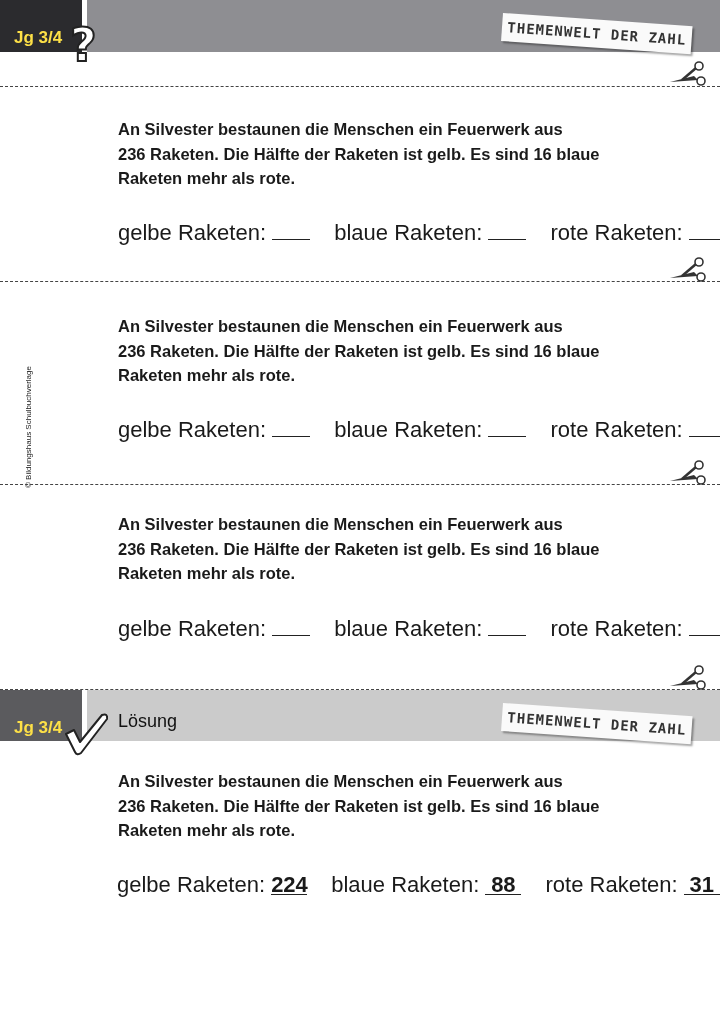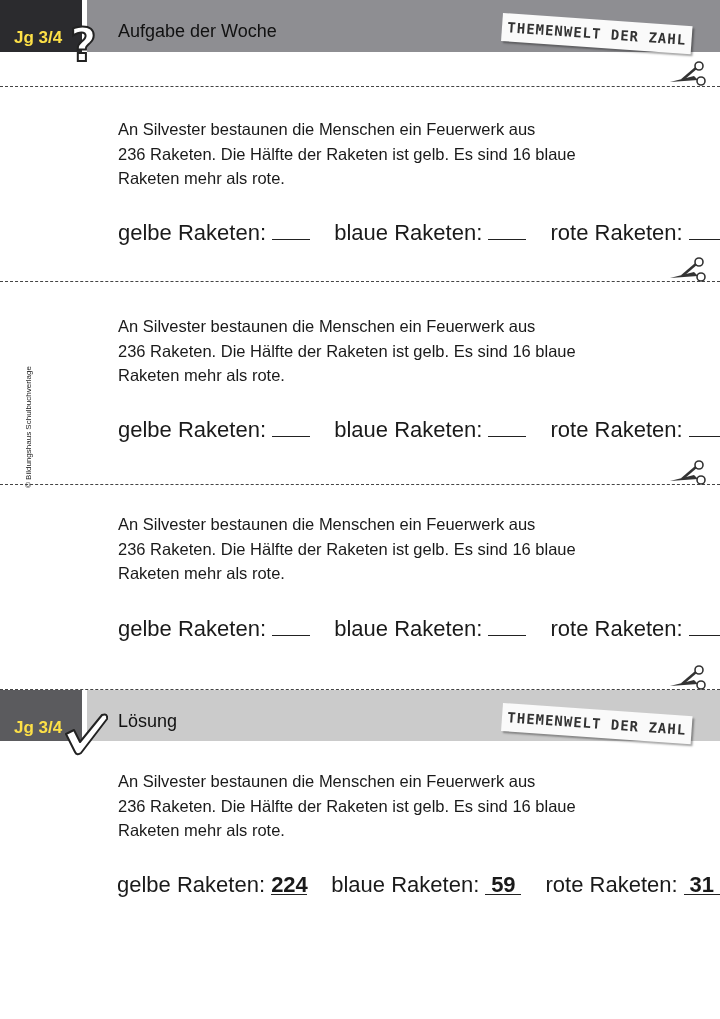--- a/index.html
+++ b/index.html
@@ -16,38 +16,37 @@
   .header-title { position:absolute; left:118px; top:21px; font-size:18px; color:#111; }
   .theme-badge { position:absolute; left:503px; top:13px; width:190px; height:28px; background:#fafafa;
                  box-shadow:2px 2px 2px rgba(0,0,0,0.35); transform:rotate(4deg); transform-origin:left top;
                  display:flex; align-items:center; justify-content:center; }
   .theme-badge span { font-family:"DejaVu Sans Mono", monospace; font-weight:bold; font-size:14px; letter-spacing:1px; color:#333; }
   .qmark { position:absolute; left:70px; top:22px; font-size:46px; font-weight:bold; color:#fff;
            -webkit-text-stroke:2px #222; line-height:1; font-family:"DejaVu Sans", sans-serif; }
   .check { position:absolute; left:64px; top:712px; }
   .cutline { position:absolute; left:0; width:720px; height:0; border-top:1.5px dashed #444; }
   .scissors { position:absolute; left:668px; width:40px; height:28px; }
-  .task { position:absolute; left:118px; width:520px; font-size:16.5px; line-height:24.5px; }
+  .task { position:absolute; left:118px; width:520px; font-size:16.5px; line-height:24.5px;font-weight:bold; }
   .task p { margin:0; }
   .answers { position:absolute; left:118px; font-size:22px; white-space:nowrap; }
   .answers .item { display:inline-block; margin-right:18px; }
   .blank { display:inline-block; width:38px; border-bottom:1.3px solid #222; height:16px; vertical-align:baseline; }
   .blank.filled { width:36px; text-align:center; font-weight:bold; height:auto; line-height:18px; }
   .copyright { position:absolute; left:24px; top:488px; transform:rotate(-90deg); transform-origin:left top;
                font-size:8px; color:#222; white-space:nowrap; }
 </style>
 </head>
 <body>
 
 <div class="header top">
   <div class="grade">
     <span class="grade-label">Jg 3/4</span>
   </div>
   <div class="grade-sep"></div>
-  <span class="header-title">Aufgabe der Woche</span>
   <div class="theme-badge">
       <span>THEMENWELT DER ZAHL</span>
     </div>
 </div>
 <div class="qmark">?</div>
 
 <div class="copyright">© Bildungshaus Schulbuchverlage</div>
 
 <div class="cutline" style="top:86px"></div>
 <div class="cutline" style="top:281px"></div>
@@ -126,15 +125,15 @@
   <path d="M2 22 L10 18 L16 30 L38 3 Q44 1 43 7 L17 41 Q13 44 11 40 Z" fill="#fff" stroke="#222" stroke-width="2" stroke-linejoin="round"></path>
 </svg>
 
 <div class="task" style="top:769px">
   <p>An Silvester bestaunen die Menschen ein Feuerwerk aus</p>
   <p>236 Raketen. Die Hälfte der Raketen ist gelb. Es sind 16 blaue</p>
   <p>Raketen mehr als rote.</p>
 </div>
 <div class="answers" style="top:872px; left:117px">
   <span class="item"><span>gelbe Raketen:</span> <span class="blank filled">224</span></span>
-  <span class="item"><span>blaue Raketen:</span> <span class="blank filled">59</span></span>
+  <span class="item"><span>blaue Raketen:</span> <span class="blank filled">88</span></span>
   <span class="item"><span>rote Raketen:</span> <span class="blank filled">31</span></span>
 </div>
 
 </body></html>

